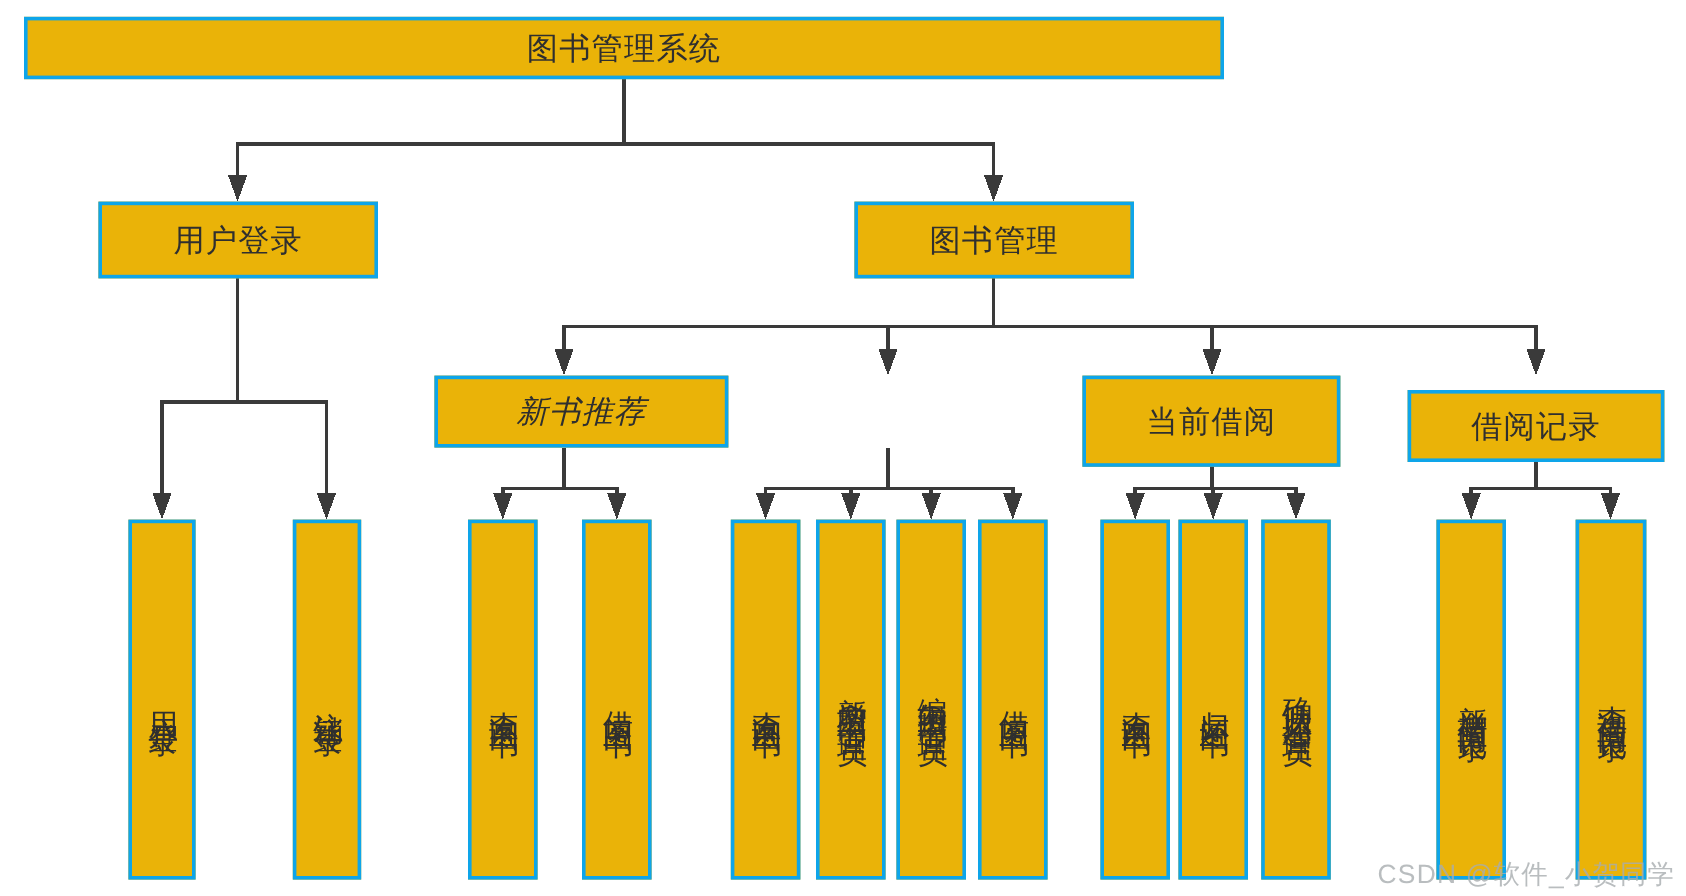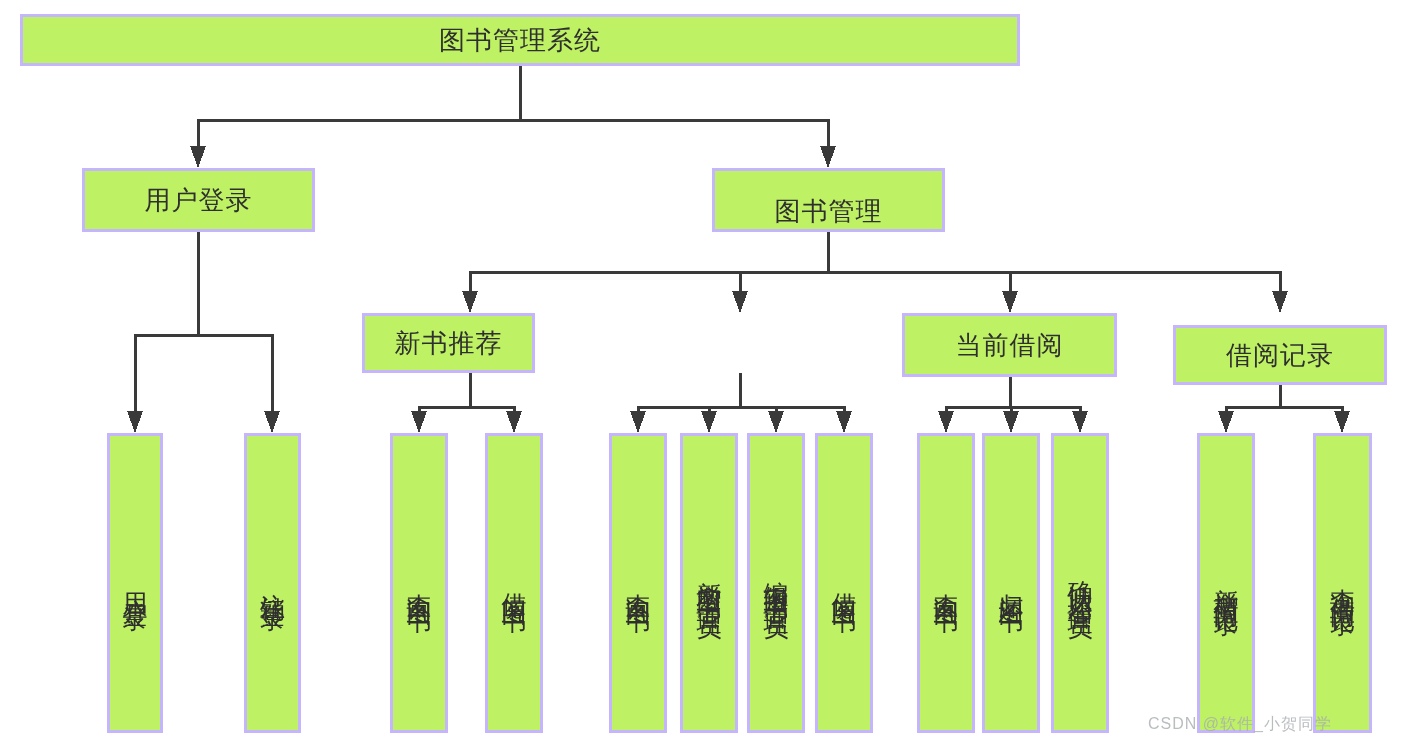--- a/index.html
+++ b/index.html
@@ -13,22 +13,22 @@
   }
   .connectors {
     position: absolute;
     left: 0; top: 0;
     z-index: 1;
   }
   .node {
     position: absolute;
     z-index: 2;
     box-sizing: border-box;
-    background: #bef264;
-    border: 3px solid #c4b5fd;
+    background: #eab308;
+    border: 3px solid #0ea5e9;
     display: flex;
     align-items: center;
     justify-content: center;
     color: #2f2f2f;
     font-size: 26px;
     letter-spacing: 1px;
     text-align: center;
     white-space: nowrap;
   }
   .leaf { font-size: 25px; }
@@ -38,21 +38,21 @@
     letter-spacing: 5px;
     font-size: 25px;
     line-height: 1;
     white-space: normal;
   }
   .watermark {
     position: absolute;
     z-index: 3;
     left: 1148px;
     top: 714px;
-    font-size: 16px;
+    font-size: 22px;
     letter-spacing: 1px;
     color: rgba(168, 172, 175, 0.8);
     white-space: nowrap;
   }
 </style>
 </head>
 <body>
 
 <div class="canvas">
 
@@ -122,28 +122,28 @@
     </g>
   </svg>
 
   <div class="node" style="left:20px; top:14px; width:1000px; height:52px;">
     <span>图书管理系统</span>
   </div>
 
   <div class="node" style="left:82px; top:168px; width:233px; height:64px;">
     <span>用户登录</span>
   </div>
-  <div class="node" style="left:712px; top:168px; width:233px; height:64px;align-items:flex-end;">
+  <div class="node" style="left:712px; top:168px; width:233px; height:64px;">
     <span>图书管理</span>
   </div>
 
-  <div class="node" style="left:362px; top:313px; width:173px; height:60px;">
+  <div class="node" style="left:362px; top:313px; width:245px; height:60px;font-style:italic;">
     <span>新书推荐</span>
   </div>
-  <div class="node" style="left:902px; top:313px; width:215px; height:64px;">
+  <div class="node" style="left:902px; top:313px; width:215px; height:76px;">
     <span>当前借阅</span>
   </div>
   <div class="node" style="left:1173px; top:313px; width:214px; height:60px;margin-top:12px;">
     <span>借阅记录</span>
   </div>
 
   <div class="node leaf" style="left:107px; top:433px; width:56px; height:300px;">
     <span class="vtext">用户登录</span>
   </div>
   <div class="node leaf" style="left:244px; top:433px; width:57px; height:300px;">

